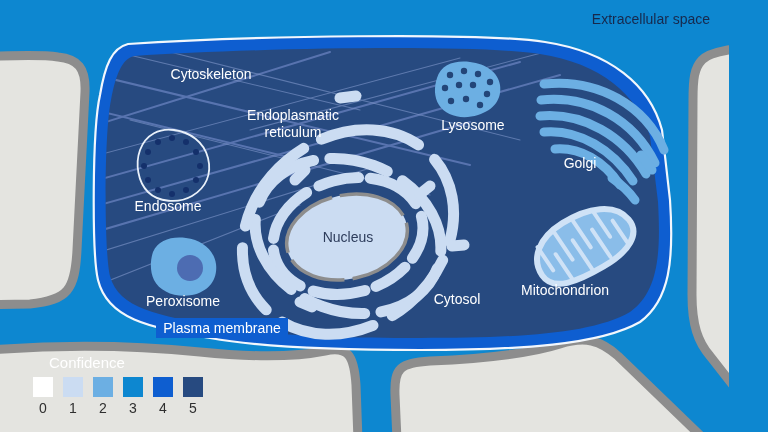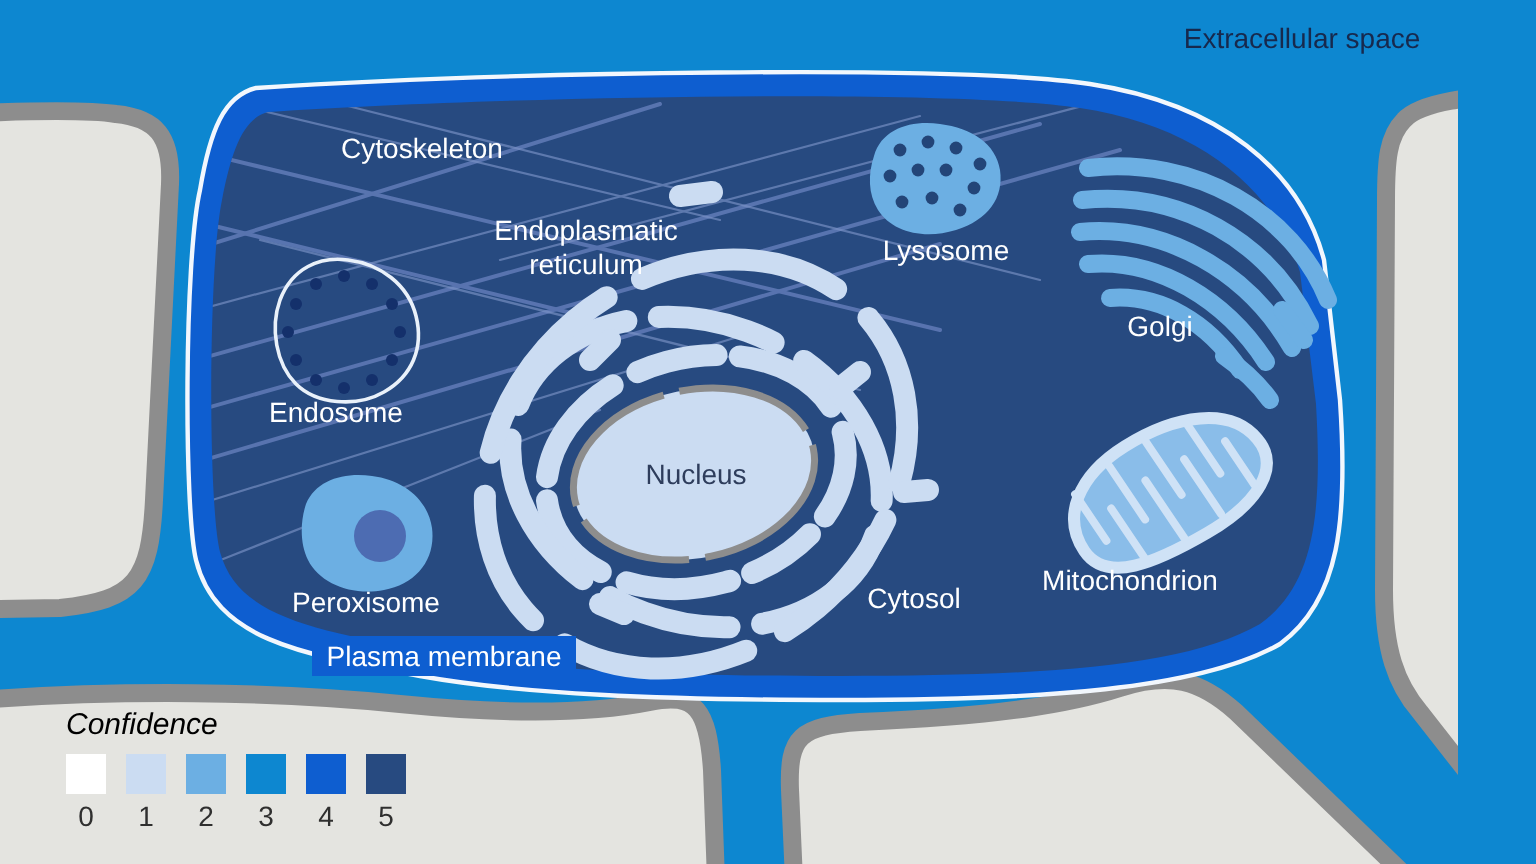--- a/index.html
+++ b/index.html
@@ -4,21 +4,21 @@
 <style>
   html,body{margin:0;padding:0;background:#0d87d0;}
   .stage{position:relative;width:729px;height:432px;overflow:hidden;
          font-family:"Liberation Sans",sans-serif;}
   .stage svg{position:absolute;left:0;top:0;}
   svg text{font-family:"Liberation Sans",sans-serif;}
   .lbl{fill:#ffffff;font-size:14px;}
   .lbl-dark{fill:#2e3d5c;font-size:14px;}
   .lbl-extra{fill:#17294d;font-size:14px;}
   .legend{position:absolute;left:33px;top:354px;}
-  .legend-title{color:#000000;font-size:15px;margin:0 0 6px 0;font-style:italic;}
+  .legend-title{color:#ffffff;font-size:15px;margin:0 0 6px 16px;}
   .legend-row{display:flex;gap:10px;}
   .legend-cell{width:20px;display:flex;flex-direction:column;align-items:center;}
   .legend-swatch{width:20px;height:20px;}
   .legend-num{color:#2f2f2f;font-size:14px;margin-top:3px;}
 </style>
 </head>
 <body>
 
 <div class="stage">
 <svg width="768" height="432" viewBox="0 0 768 432">

